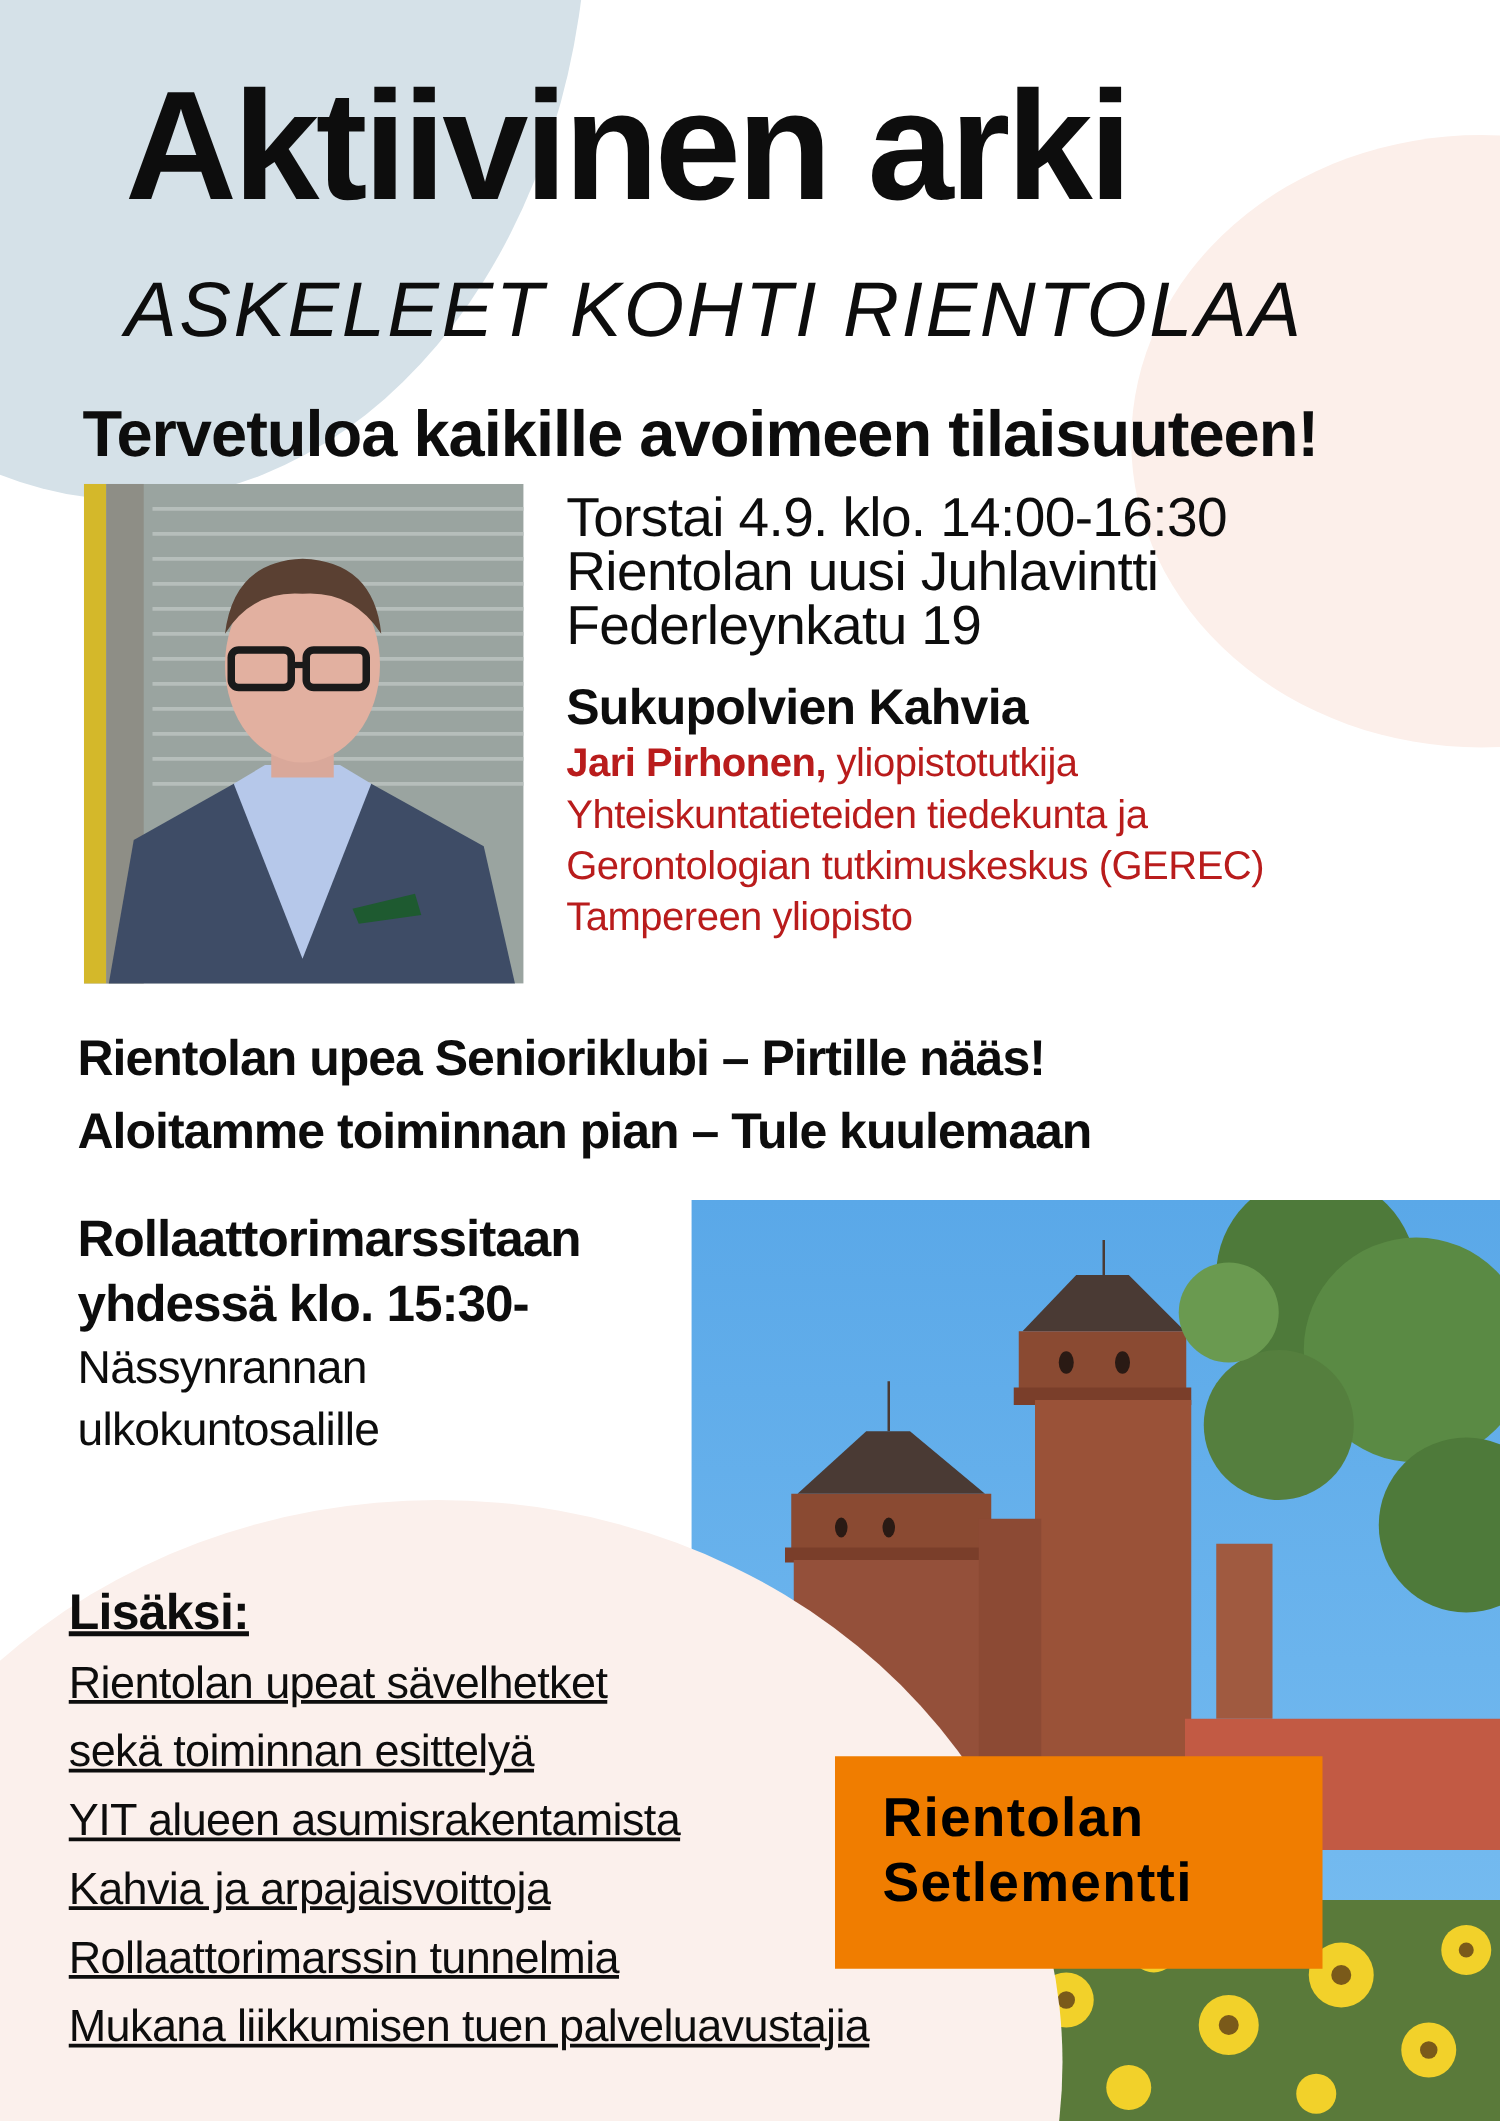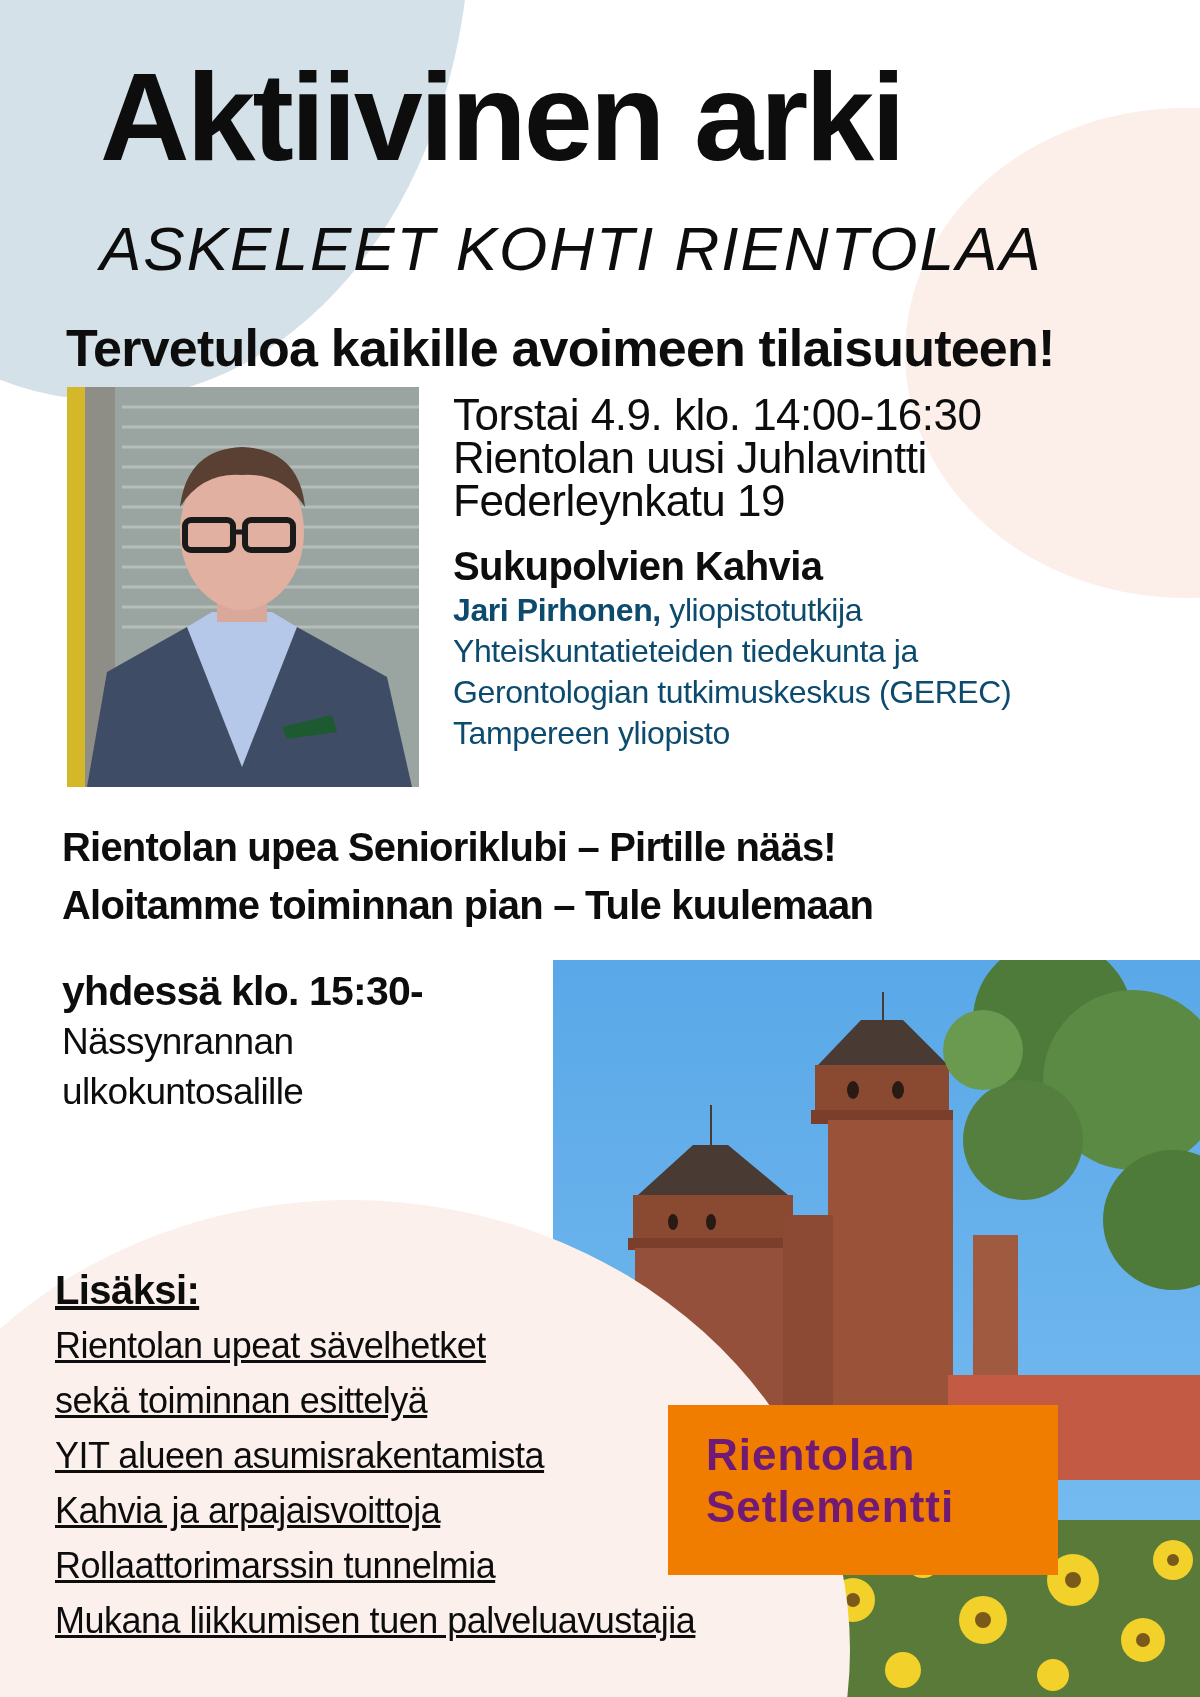--- a/index.html
+++ b/index.html
@@ -16,36 +16,36 @@
 
   .title { position: absolute; left: 100px; top: 55px; font-size: 124px; font-weight: 700; letter-spacing: -3px; line-height: 1; white-space: nowrap; }
   .subtitle { position: absolute; left: 100px; top: 218px; font-size: 62px; font-style: italic; letter-spacing: 2px; line-height: 1; white-space: nowrap; }
   .welcome { position: absolute; left: 66px; top: 318px; font-size: 52px; font-weight: 700; letter-spacing: -0.8px; white-space: nowrap; }
 
   .photo-portrait { position: absolute; left: 67px; top: 387px; width: 352px; height: 400px; overflow: hidden; }
 
   .info { position: absolute; left: 453px; top: 393px; }
   .info .line { font-size: 44px; line-height: 43px; white-space: nowrap; letter-spacing: -0.5px; }
   .info .lecture-title { font-size: 40px; font-weight: 700; margin-top: 20px; line-height: 48px; white-space: nowrap; letter-spacing: -0.6px;}
-  .info .body { font-size: 32px; line-height: 41px; white-space: nowrap; letter-spacing: -0.4px; color: #0c4a6e; }
+  .info .body { font-size: 32px; line-height: 41px; white-space: nowrap; letter-spacing: -0.4px; color: #b91c1c; }
   .info .body b { font-weight: 700; }
 
   .club { position: absolute; left: 62px; top: 818px; }
   .club div { font-size: 40px; font-weight: 700; line-height: 58px; white-space: nowrap; letter-spacing: -0.8px; }
 
   .march { position: absolute; left: 62px; top: 965px; }
   .march .strong { font-size: 41px; font-weight: 700; line-height: 52px; white-space: nowrap; letter-spacing: -0.8px; }
   .march .normal { font-size: 37px; line-height: 50px; white-space: nowrap; letter-spacing: -0.6px; }
 
   .extras { position: absolute; left: 55px; top: 1262px; text-decoration: underline; }
   .extras .heading { font-size: 40px; font-weight: 700; line-height: 56px; letter-spacing: -0.6px; }
   .extras .item { font-size: 36px; line-height: 55px; white-space: nowrap; letter-spacing: -0.5px; }
 
   .brand-box { position: absolute; left: 668px; top: 1405px; width: 390px; height: 170px; background: #f07d00; padding: 24px 0 0 38px; }
-  .brand-box div { color: #701a75; font-weight: 700; font-size: 44px; line-height: 52px; letter-spacing: 1px; white-space: nowrap; }
+  .brand-box div { color: #000000; font-weight: 700; font-size: 44px; line-height: 52px; letter-spacing: 1px; white-space: nowrap; }
 </style>
 </head>
 <body>
 
 <div class="blob blob-blue"></div>
 <div class="blob blob-peach"></div>
 
 <div class="photo-building">
   <svg width="647" height="737" viewBox="0 0 647 737">
     <defs>
@@ -166,20 +166,21 @@
   <div class="body">Gerontologian tutkimuskeskus (GEREC)</div>
   <div class="body">Tampereen yliopisto</div>
 </div>
 
 <div class="club">
   <div>Rientolan upea Senioriklubi – Pirtille nääs!</div>
   <div>Aloitamme toiminnan pian – Tule kuulemaan</div>
 </div>
 
 <div class="march">
+  <div class="strong">Rollaattorimarssitaan</div>
   <div class="strong">yhdessä klo. 15:30-</div>
   <div class="normal">Nässynrannan</div>
   <div class="normal">ulkokuntosalille</div>
 </div>
 
 <div class="extras">
   <div class="heading">Lisäksi:</div>
   <div class="item">Rientolan upeat sävelhetket</div>
   <div class="item">sekä toiminnan esittelyä</div>
   <div class="item">YIT alueen asumisrakentamista</div>

